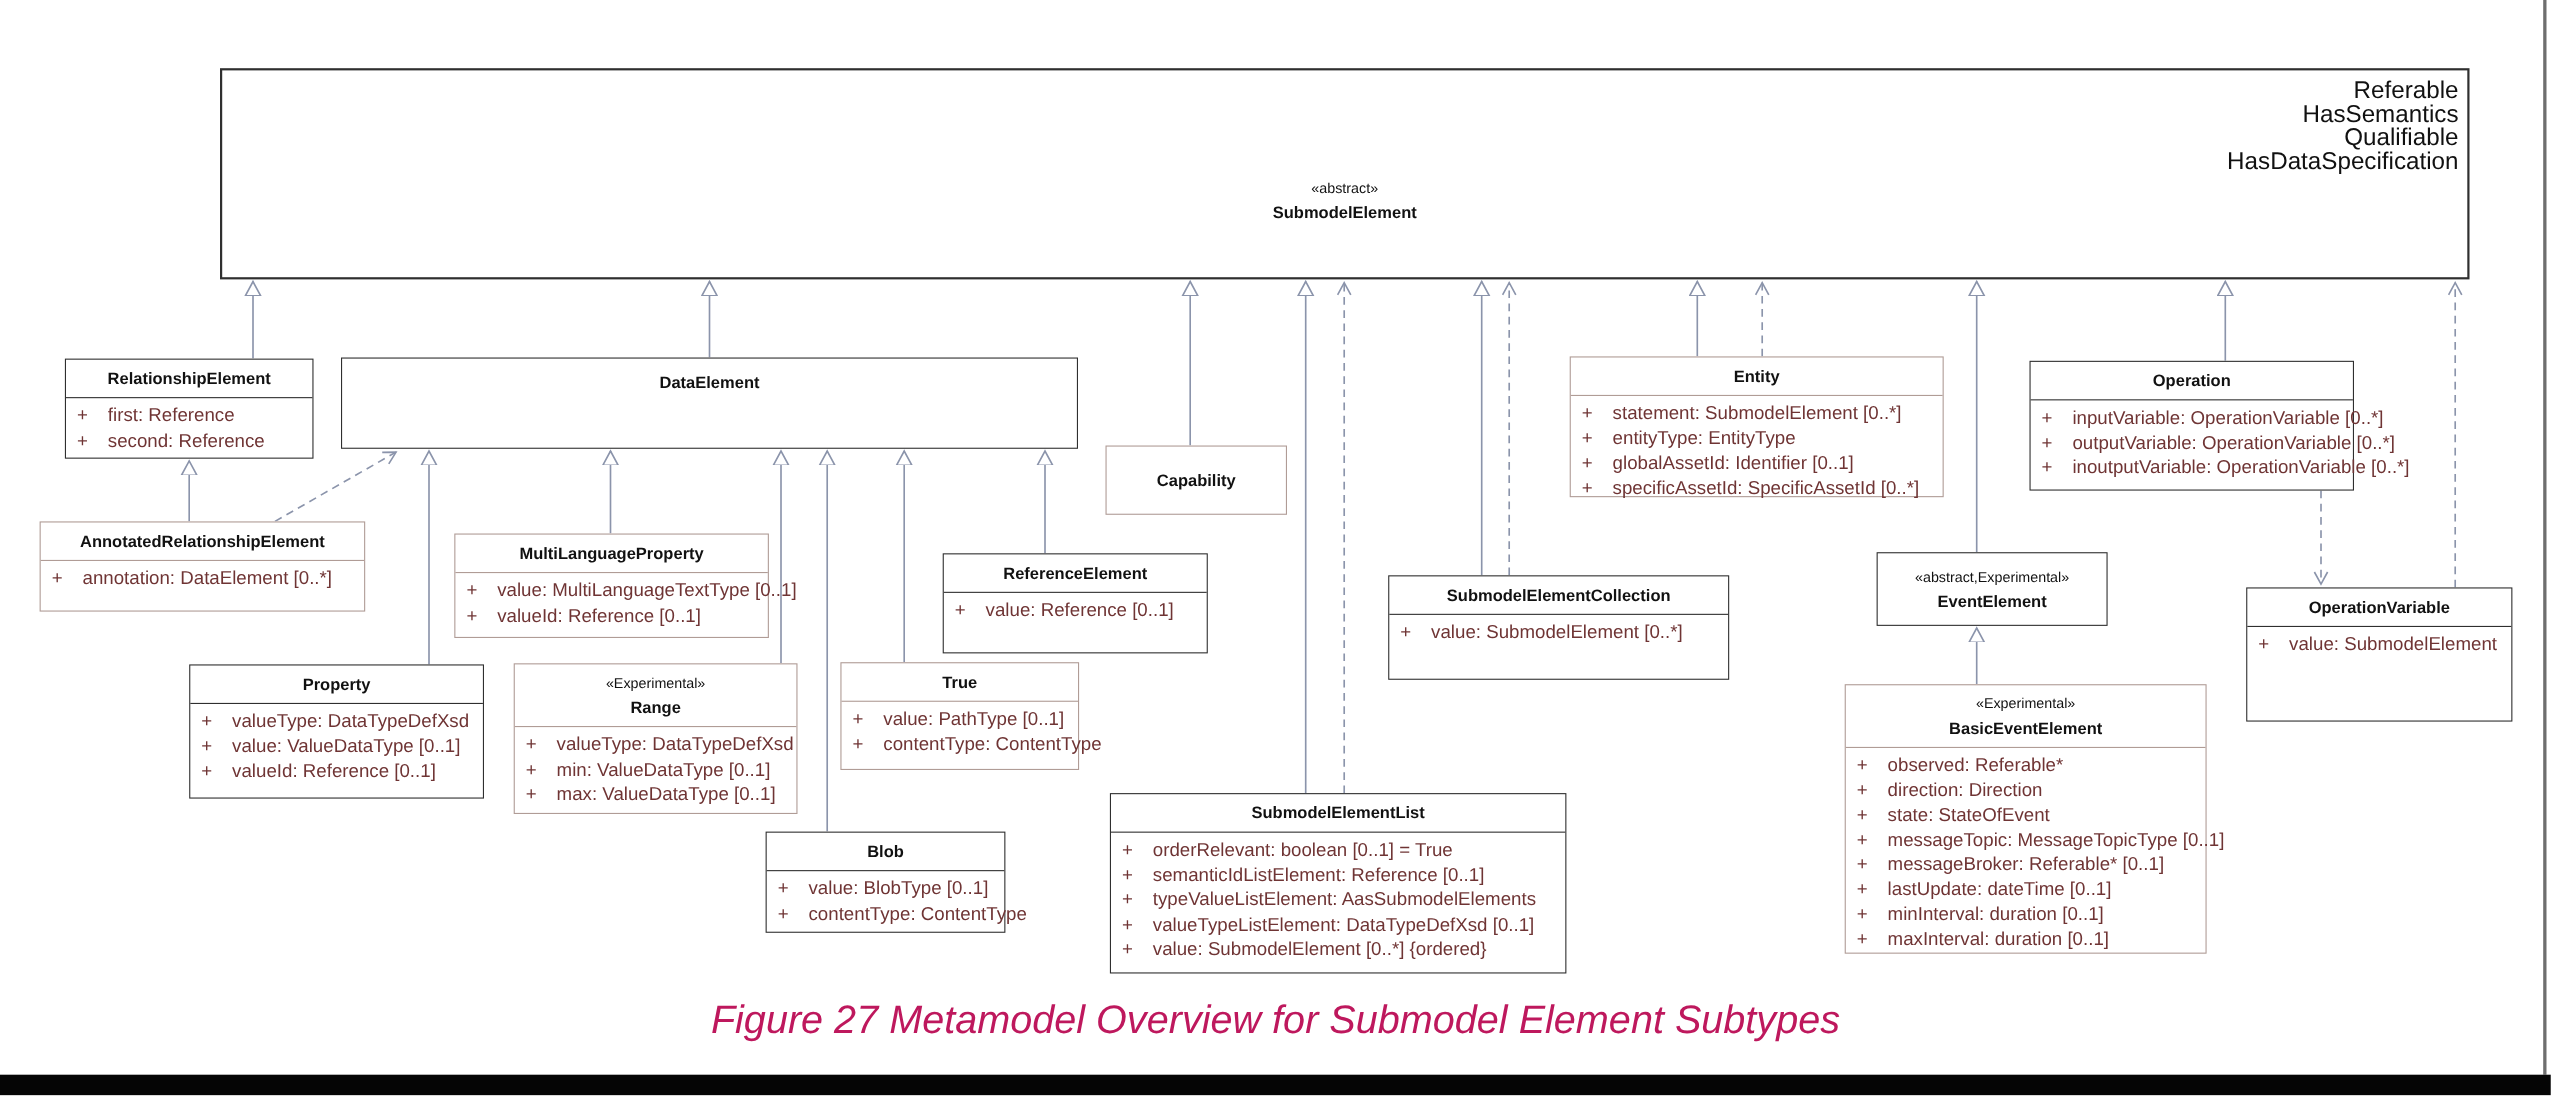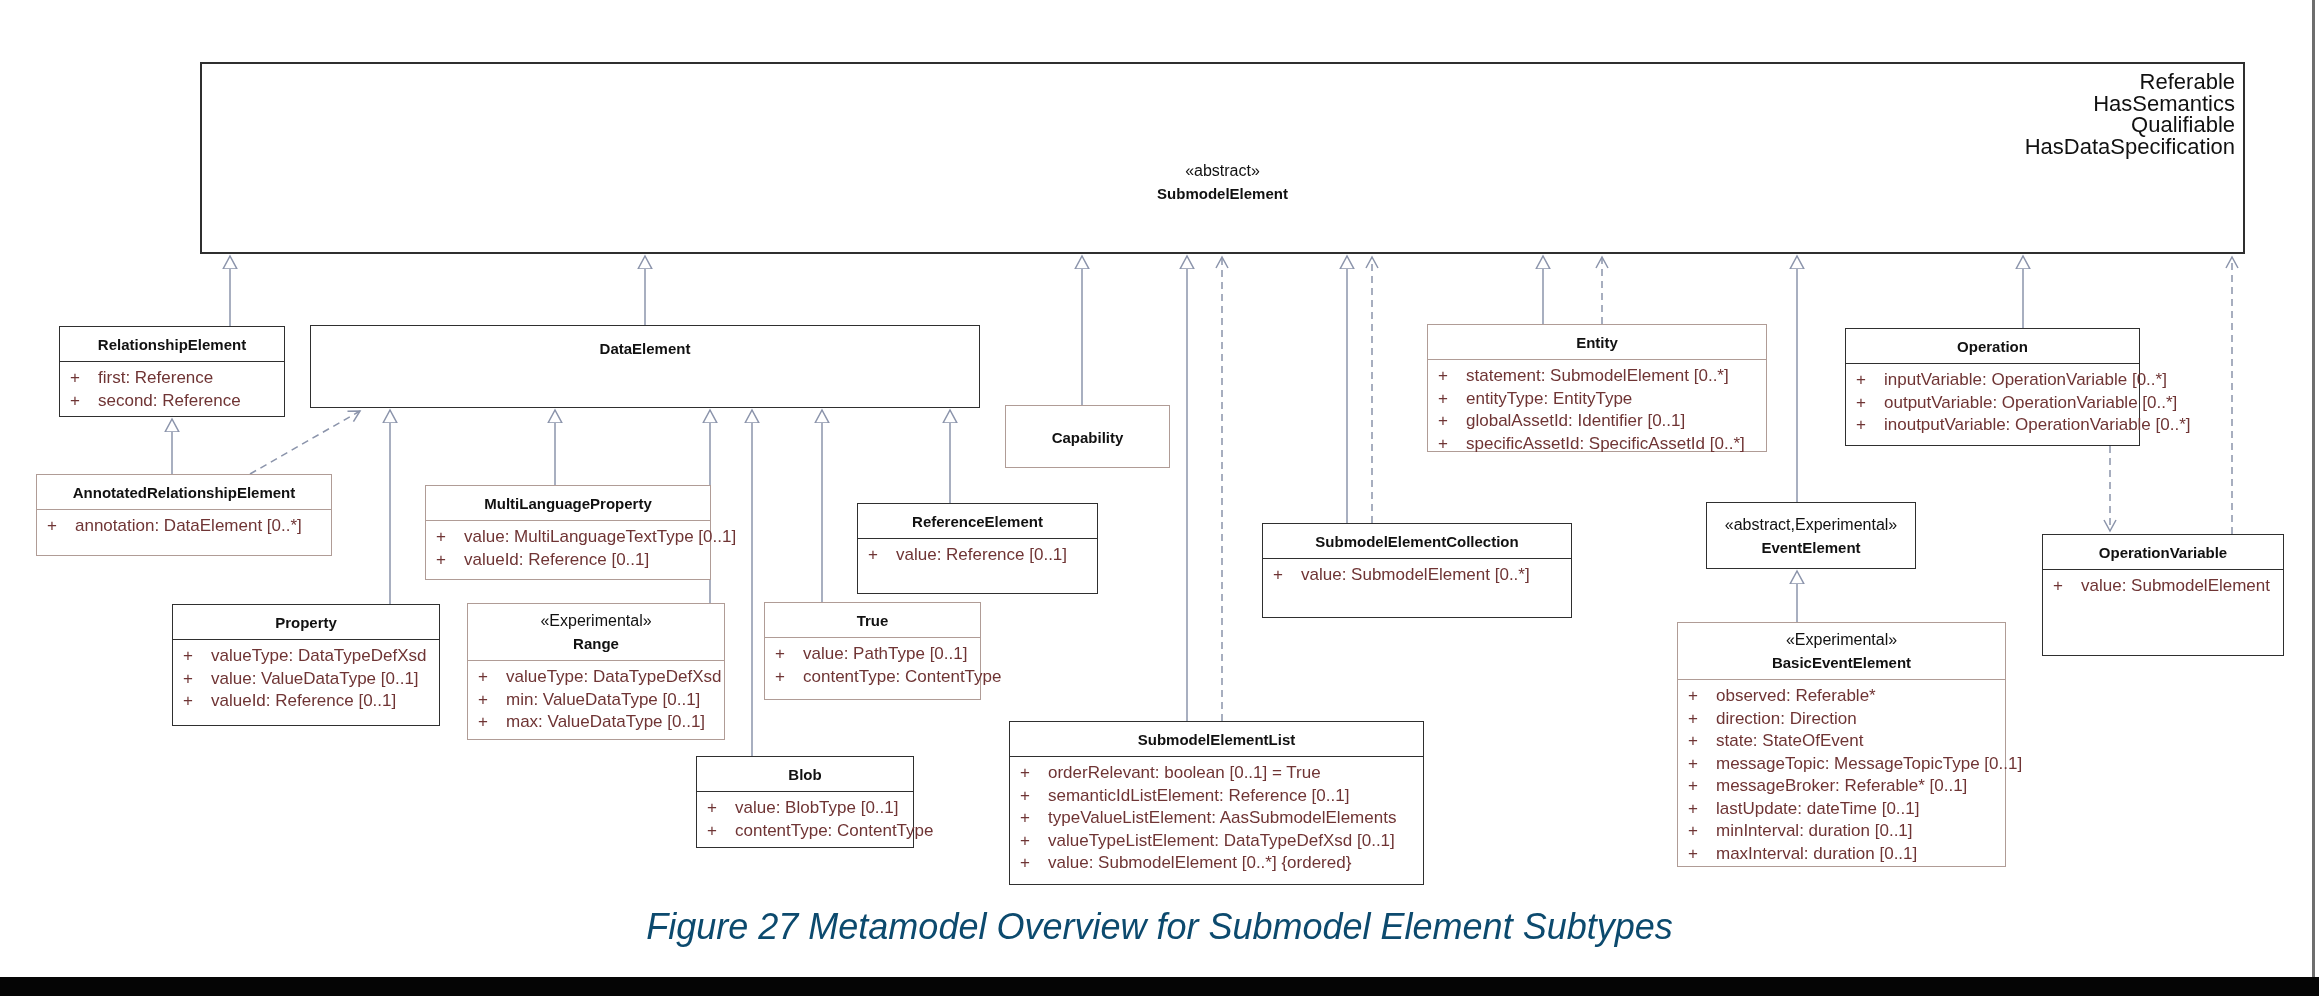--- a/index.html
+++ b/index.html
@@ -18,21 +18,21 @@
   
   .root-box{
     position:absolute;left:200px;top:62px;width:2045px;height:192px;
     border:2px solid var(--dark);background:#fff;box-sizing:border-box;
   }
   .iface-list{
     position:absolute;top:7px;right:8px;text-align:right;
     font-size:22px;line-height:21.5px;color:#111;
   }
   .root-title{position:absolute;left:0;right:0;top:96px;text-align:center;color:#111;}
-  .stereo{font-size:16px;line-height:22px;color:#111;}
+  .stereo{font-size:13px;line-height:22px;color:#111;}
   .cname{font-size:15px;line-height:23px;font-weight:bold;color:#111;}
   
   .uml-box{
     position:absolute;background:#fff;box-sizing:border-box;
     border:1.8px solid var(--bc);
     display:flex;flex-direction:column;
     --bc:var(--dark);
   }
   .uml-box.tan{--bc:var(--tan);border-width:1.4px;}
   .box-head{
@@ -43,21 +43,21 @@
   .uml-box.no-div .box-head{border-bottom:none;}
   .uml-box.title-top .box-head{padding-top:11px;}
   .uml-box.title-mid{justify-content:center;}
   .box-attrs{flex:1 1 auto;padding:5px 4px 4px 10px;}
   .attr-row{display:flex;font-size:17px;line-height:22.5px;color:var(--attr);}
   .plus{flex:0 0 28px;}
   .attr-text{white-space:nowrap;}
   
   .caption{
     position:absolute;left:0;right:0;top:906px;text-align:center;
-    font-size:36px;font-style:italic;color:#0c4a6e;
+    font-size:36px;font-style:italic;color:#be185d;
   }
   .right-edge{position:absolute;left:2312px;top:0;width:3px;height:977px;background:#6e6e6e;}
   .bottom-bar{position:absolute;left:0;top:977px;width:2319px;height:19px;background:#050505;}
 </style>
 </head>
 <body>
 
 <div class="page" style="--attr: #6f3434; --dark: #2f2f2f; --tan: #b09c96;">
 
   <svg class="connectors" width="2319" height="996">
@@ -137,21 +137,21 @@
       <div class="box-head">
         <div class="cname">AnnotatedRelationshipElement</div>
       </div>
       <div class="box-attrs">
         <div class="attr-row">
           <span class="plus">+</span>
           <span class="attr-text">annotation: DataElement [0..*]</span>
         </div>
       </div>
     </div>
-  <div class="uml-box tan" style="left:413px;top:485px;width:286px;height:95px;margin-left:12px;">
+  <div class="uml-box tan" style="left:413px;top:485px;width:286px;height:95px;">
       <div class="box-head">
         <div class="cname">MultiLanguageProperty</div>
       </div>
       <div class="box-attrs">
         <div class="attr-row">
           <span class="plus">+</span>
           <span class="attr-text">value: MultiLanguageTextType [0..1]</span>
         </div>
         <div class="attr-row">
           <span class="plus">+</span>

